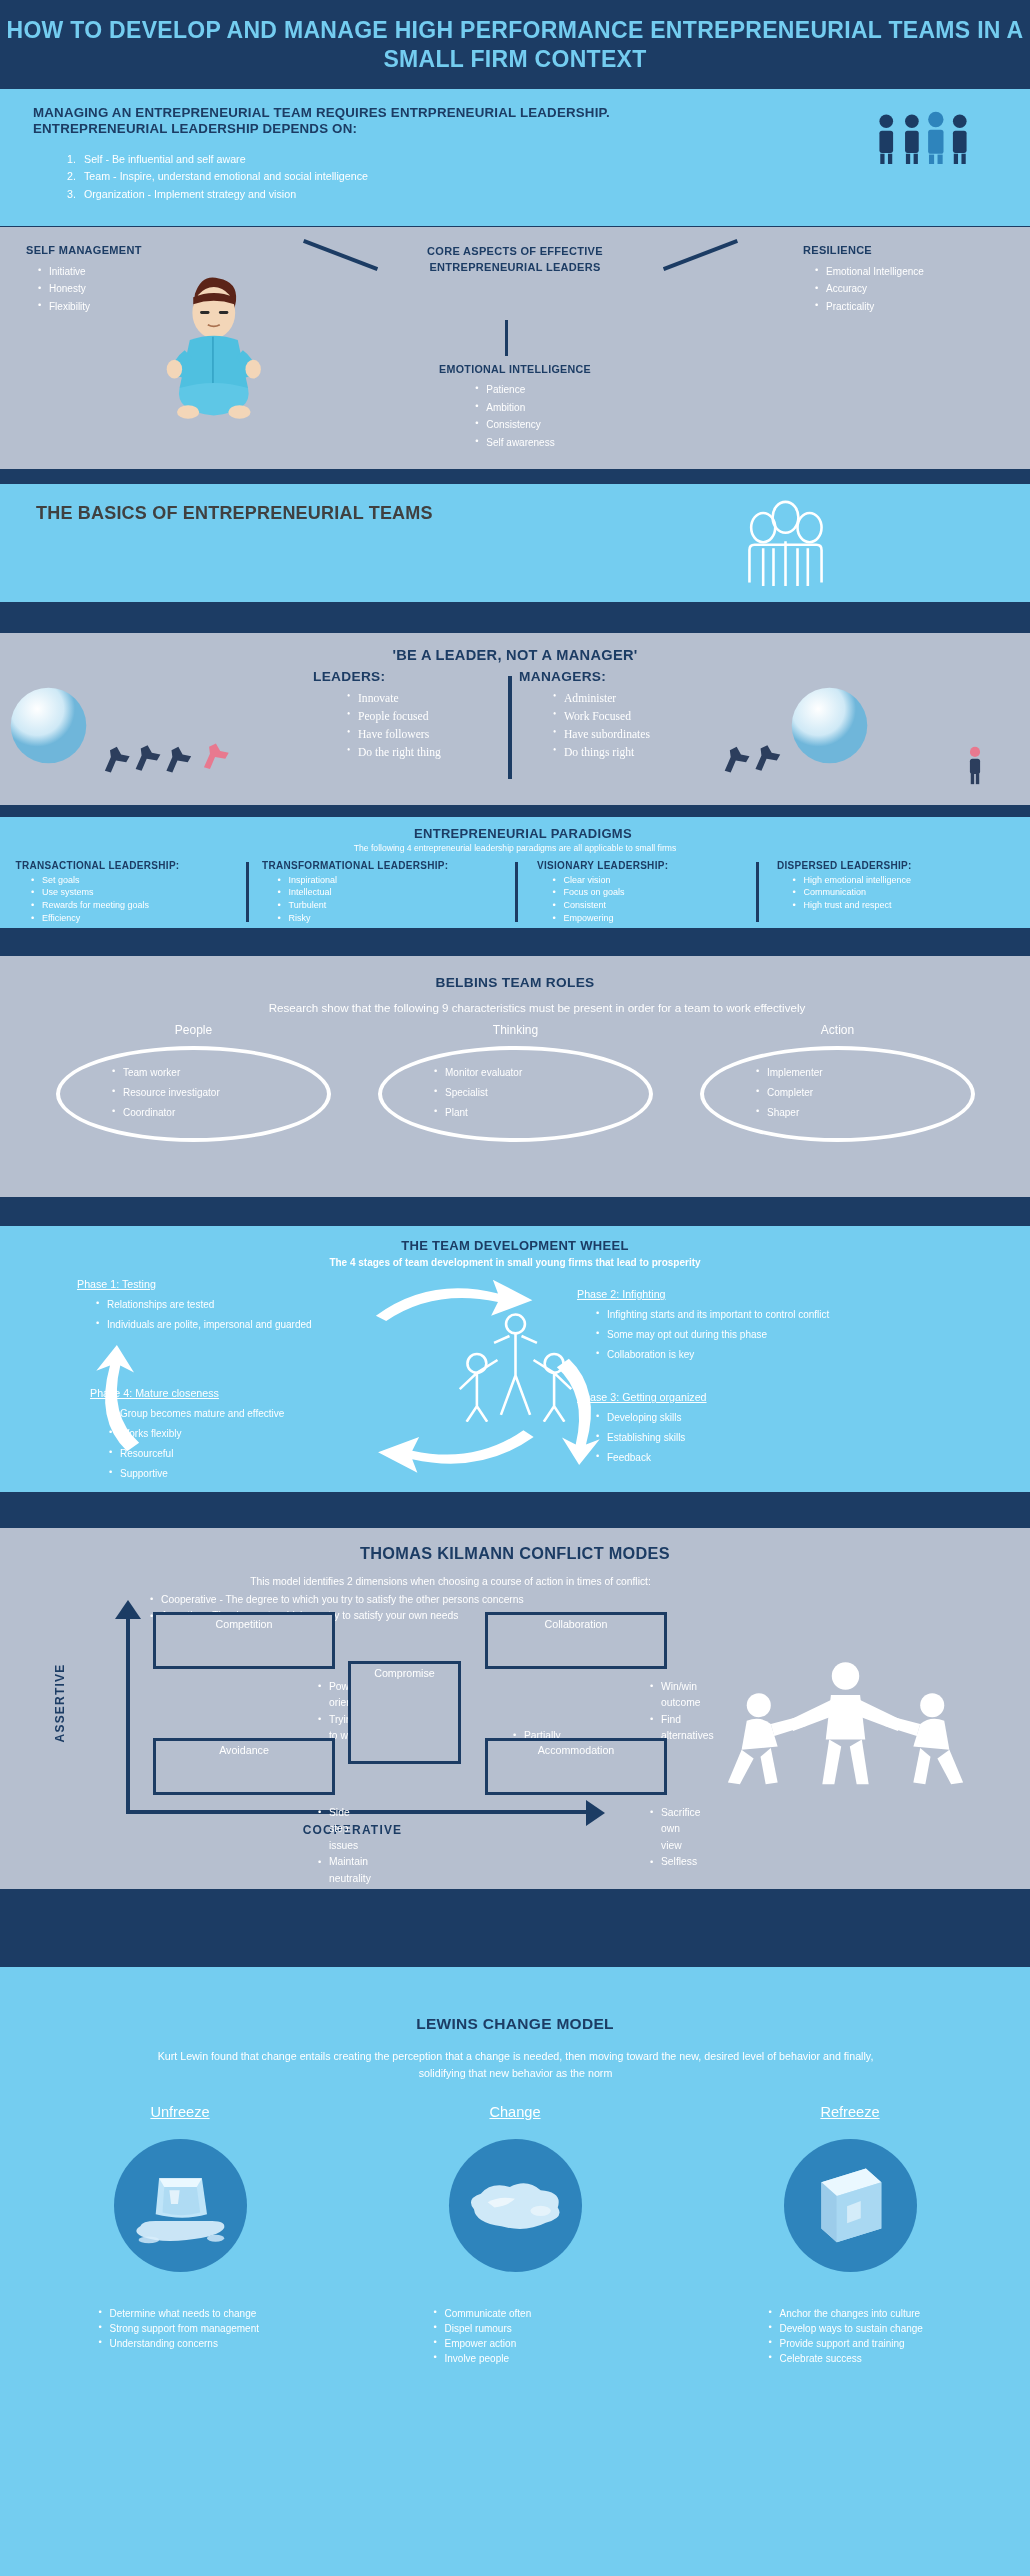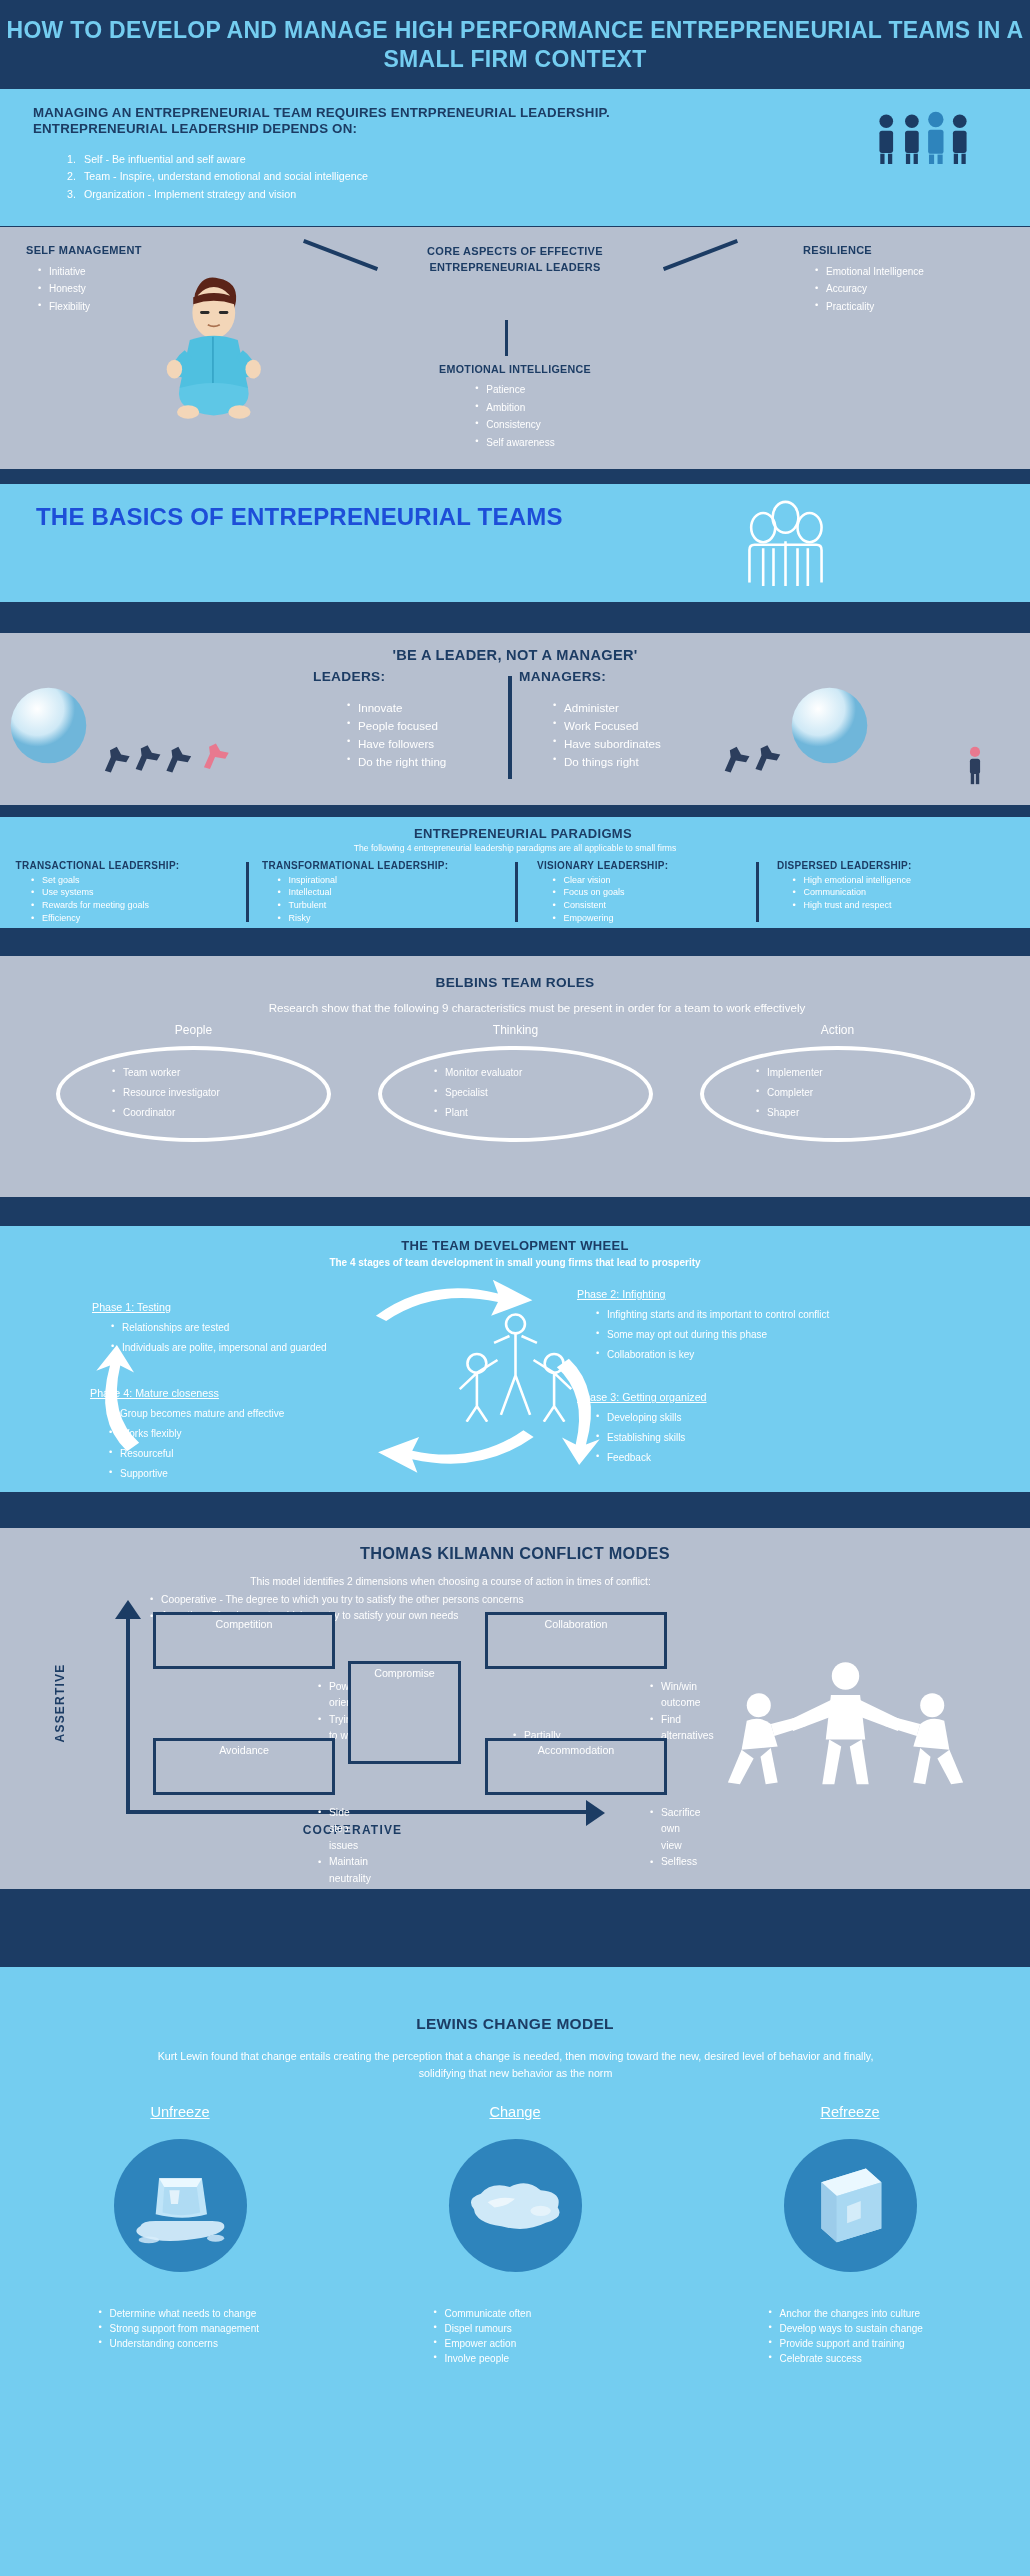--- a/index.html
+++ b/index.html
@@ -81,37 +81,37 @@
     position: absolute; left: 661px; top: 26px; width: 79px; height: 4.3px;
     background: #1c3c64; transform: rotate(-21deg);
   }
   #core .meditator { position: absolute; left: 159px; top: 41px; }
 
   
   #basics-gap { top: 469px; height: 15.5px; }
   #basics { top: 484px; height: 118px; }
   #basics h2 {
     position: absolute; left: 36px; top: 19px;
-    color: #1d4ed8; font-size: 24px; font-weight: bold;
+    color: #404040; font-size: 18px; font-weight: bold;
     text-transform: uppercase; letter-spacing: 0.2px;
   }
   #basics .wlist { position: absolute; left: 137px; top: 50px; font-size: 10.3px; line-height: 2.3; }
   #basics .team-icon { position: absolute; left: 734px; top: 15.5px; }
 
   
   #lm-gap { top: 602px; height: 31px; }
   #lm { top: 633px; height: 172px; background: #b6bfcf; }
   #lm h2 {
     position: absolute; left: 0; top: 13.7px; width: 1030px; text-align: center;
     color: #1c3c64; font-size: 14.6px; font-weight: bold; letter-spacing: 0.3px;
   }
   #lm .lead-col { position: absolute; left: 313px; top: 36px; width: 215px; }
   #lm .mgr-col  { position: absolute; left: 519px; top: 36px; width: 232px; }
   #lm .col-title { font-size: 13.7px; }
-  #lm .wlist { margin-top: 15px; padding-left: 34px; font-size: 11.6px; line-height: 1.55; }
+  #lm .wlist { margin-top: 6px; padding-left: 34px; font-size: 11.6px; line-height: 1.55; font-family: Liberation Serif, serif; }
   #lm .divider { position: absolute; left: 508px; top: 43px; width: 4.3px; height: 103px; background: #1c3c64; }
   #lm .globe-l { position: absolute; left: 8.6px; top: 53px; }
   #lm .globe-r { position: absolute; left: 790px; top: 53px; }
   #lm .runners-l { position: absolute; left: 103px; top: 107px; }
   #lm .runners-r { position: absolute; left: 721px; top: 107px; }
   #lm .solo-r { position: absolute; left: 962px; top: 113px; }
 
   
   #pg-gap { top: 805px; height: 12px; }
   #paradigms { top: 817px; height: 112px; }
@@ -174,21 +174,21 @@
   }
   #wheel .sub {
     position: absolute; left: 0; top: 31px; width: 1030px; text-align: center;
     color: #ffffff; font-size: 10px; font-weight: bold;
   }
   .phase { position: absolute; }
   .phase .pname {
     color: #ffffff; font-size: 10.7px; text-decoration: underline;
   }
   .phase .wlist { margin-top: 5.2px; padding-left: 19px; font-size: 10px; line-height: 2.0; }
-  #wheel .p1 { left: 92px;  top: 52px; width: 404px; margin-top: 23px; }
+  #wheel .p1 { left: 77px;  top: 52px; width: 404px; }
   #wheel .p2 { left: 577px; top: 62px; width: 404px; }
   #wheel .p3 { left: 577px; top: 165px; width: 361px; }
   #wheel .p4 { left: 90px; top: 161px; width: 361px; }
   #wheel .hands { position: absolute; left: 434px; top: 84px; }
   #wheel .arc { position: absolute; }
 
   
   #tk-gap { top: 1492px; height: 36px; }
   #tk { top: 1528px; height: 361px; background: #b6bfcf; }
   #tk h2 {

